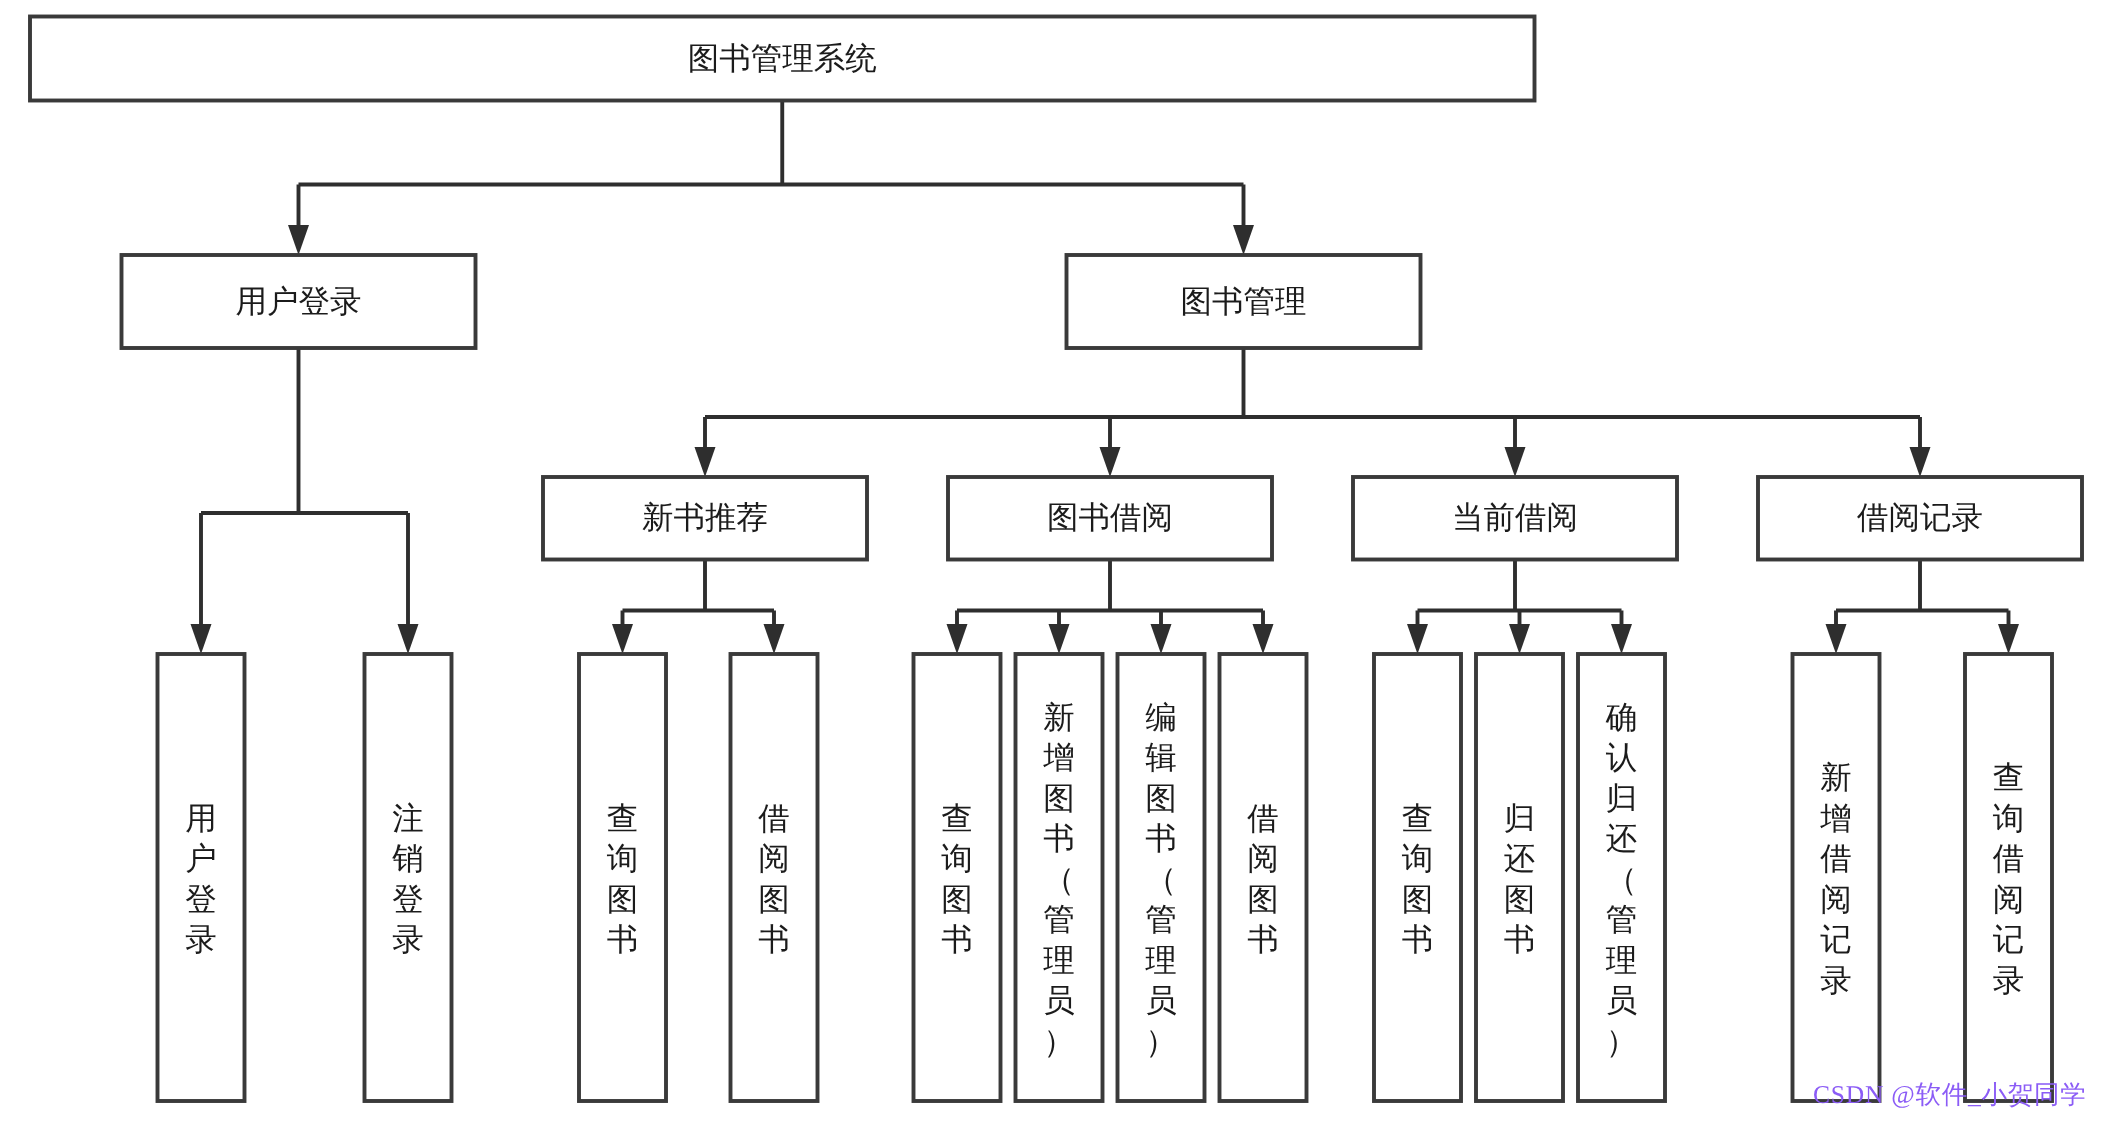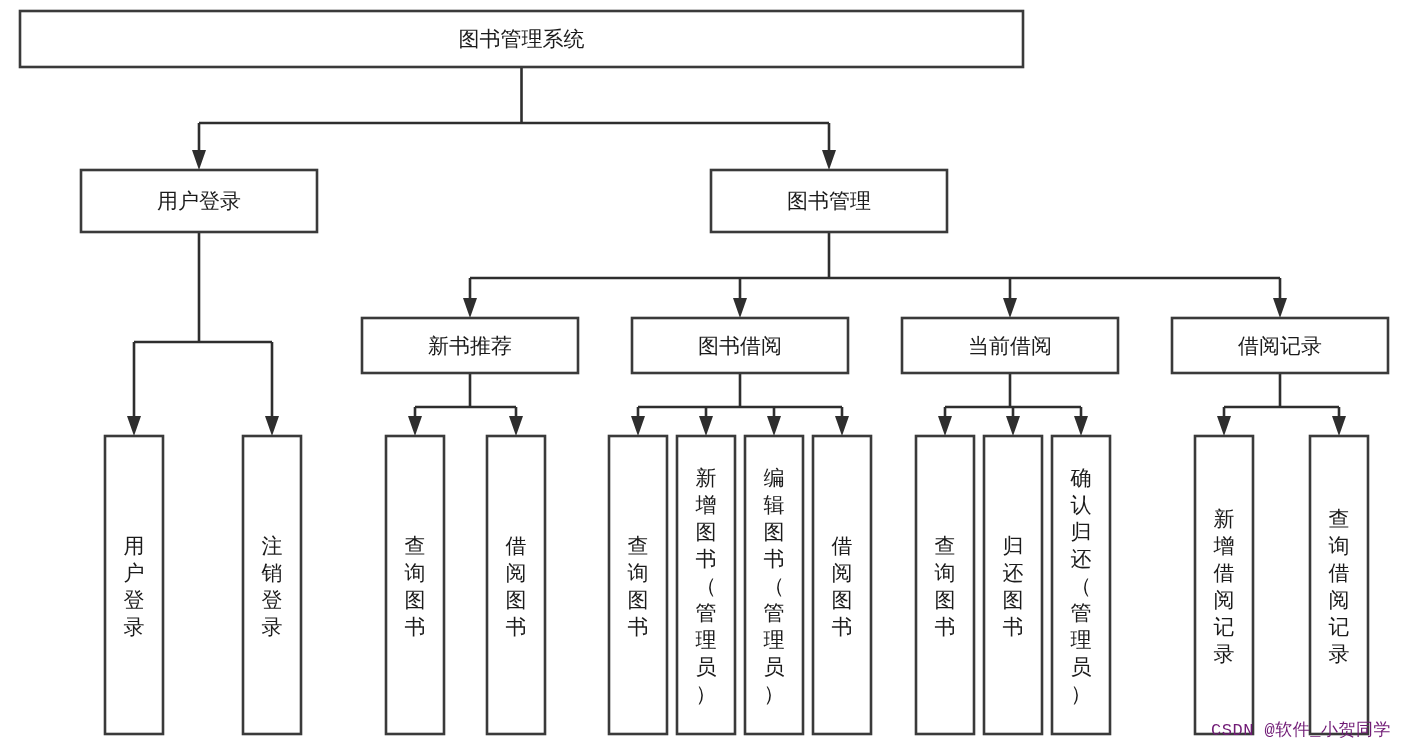--- a/index.html
+++ b/index.html
@@ -47,23 +47,23 @@
   .node-label-vertical {
     fill: #1b1b1b;
     font-family: "DejaVu Sans", "Liberation Sans", sans-serif;
     font-size: 21px;
     text-anchor: middle;
   }
   .watermark-text {
     position: absolute;
     right: 14px;
     bottom: 6px;
-    color: #701a75;
+    color: #8b5cf6;
     font-size: 17px;
-    font-family: Liberation Mono, monospace;
+    font-family: Liberation Serif, serif;
     white-space: nowrap;
     letter-spacing: 0.5px;
   }
 </style>
 </head>
 <body>
 
 <svg id="diagram" viewBox="0 0 1405 747" xmlns="http://www.w3.org/2000/svg">
   <g id="edges-layer">
       <line x1="521.5" y1="67" x2="521.5" y2="123" class="edge-line"></line>

